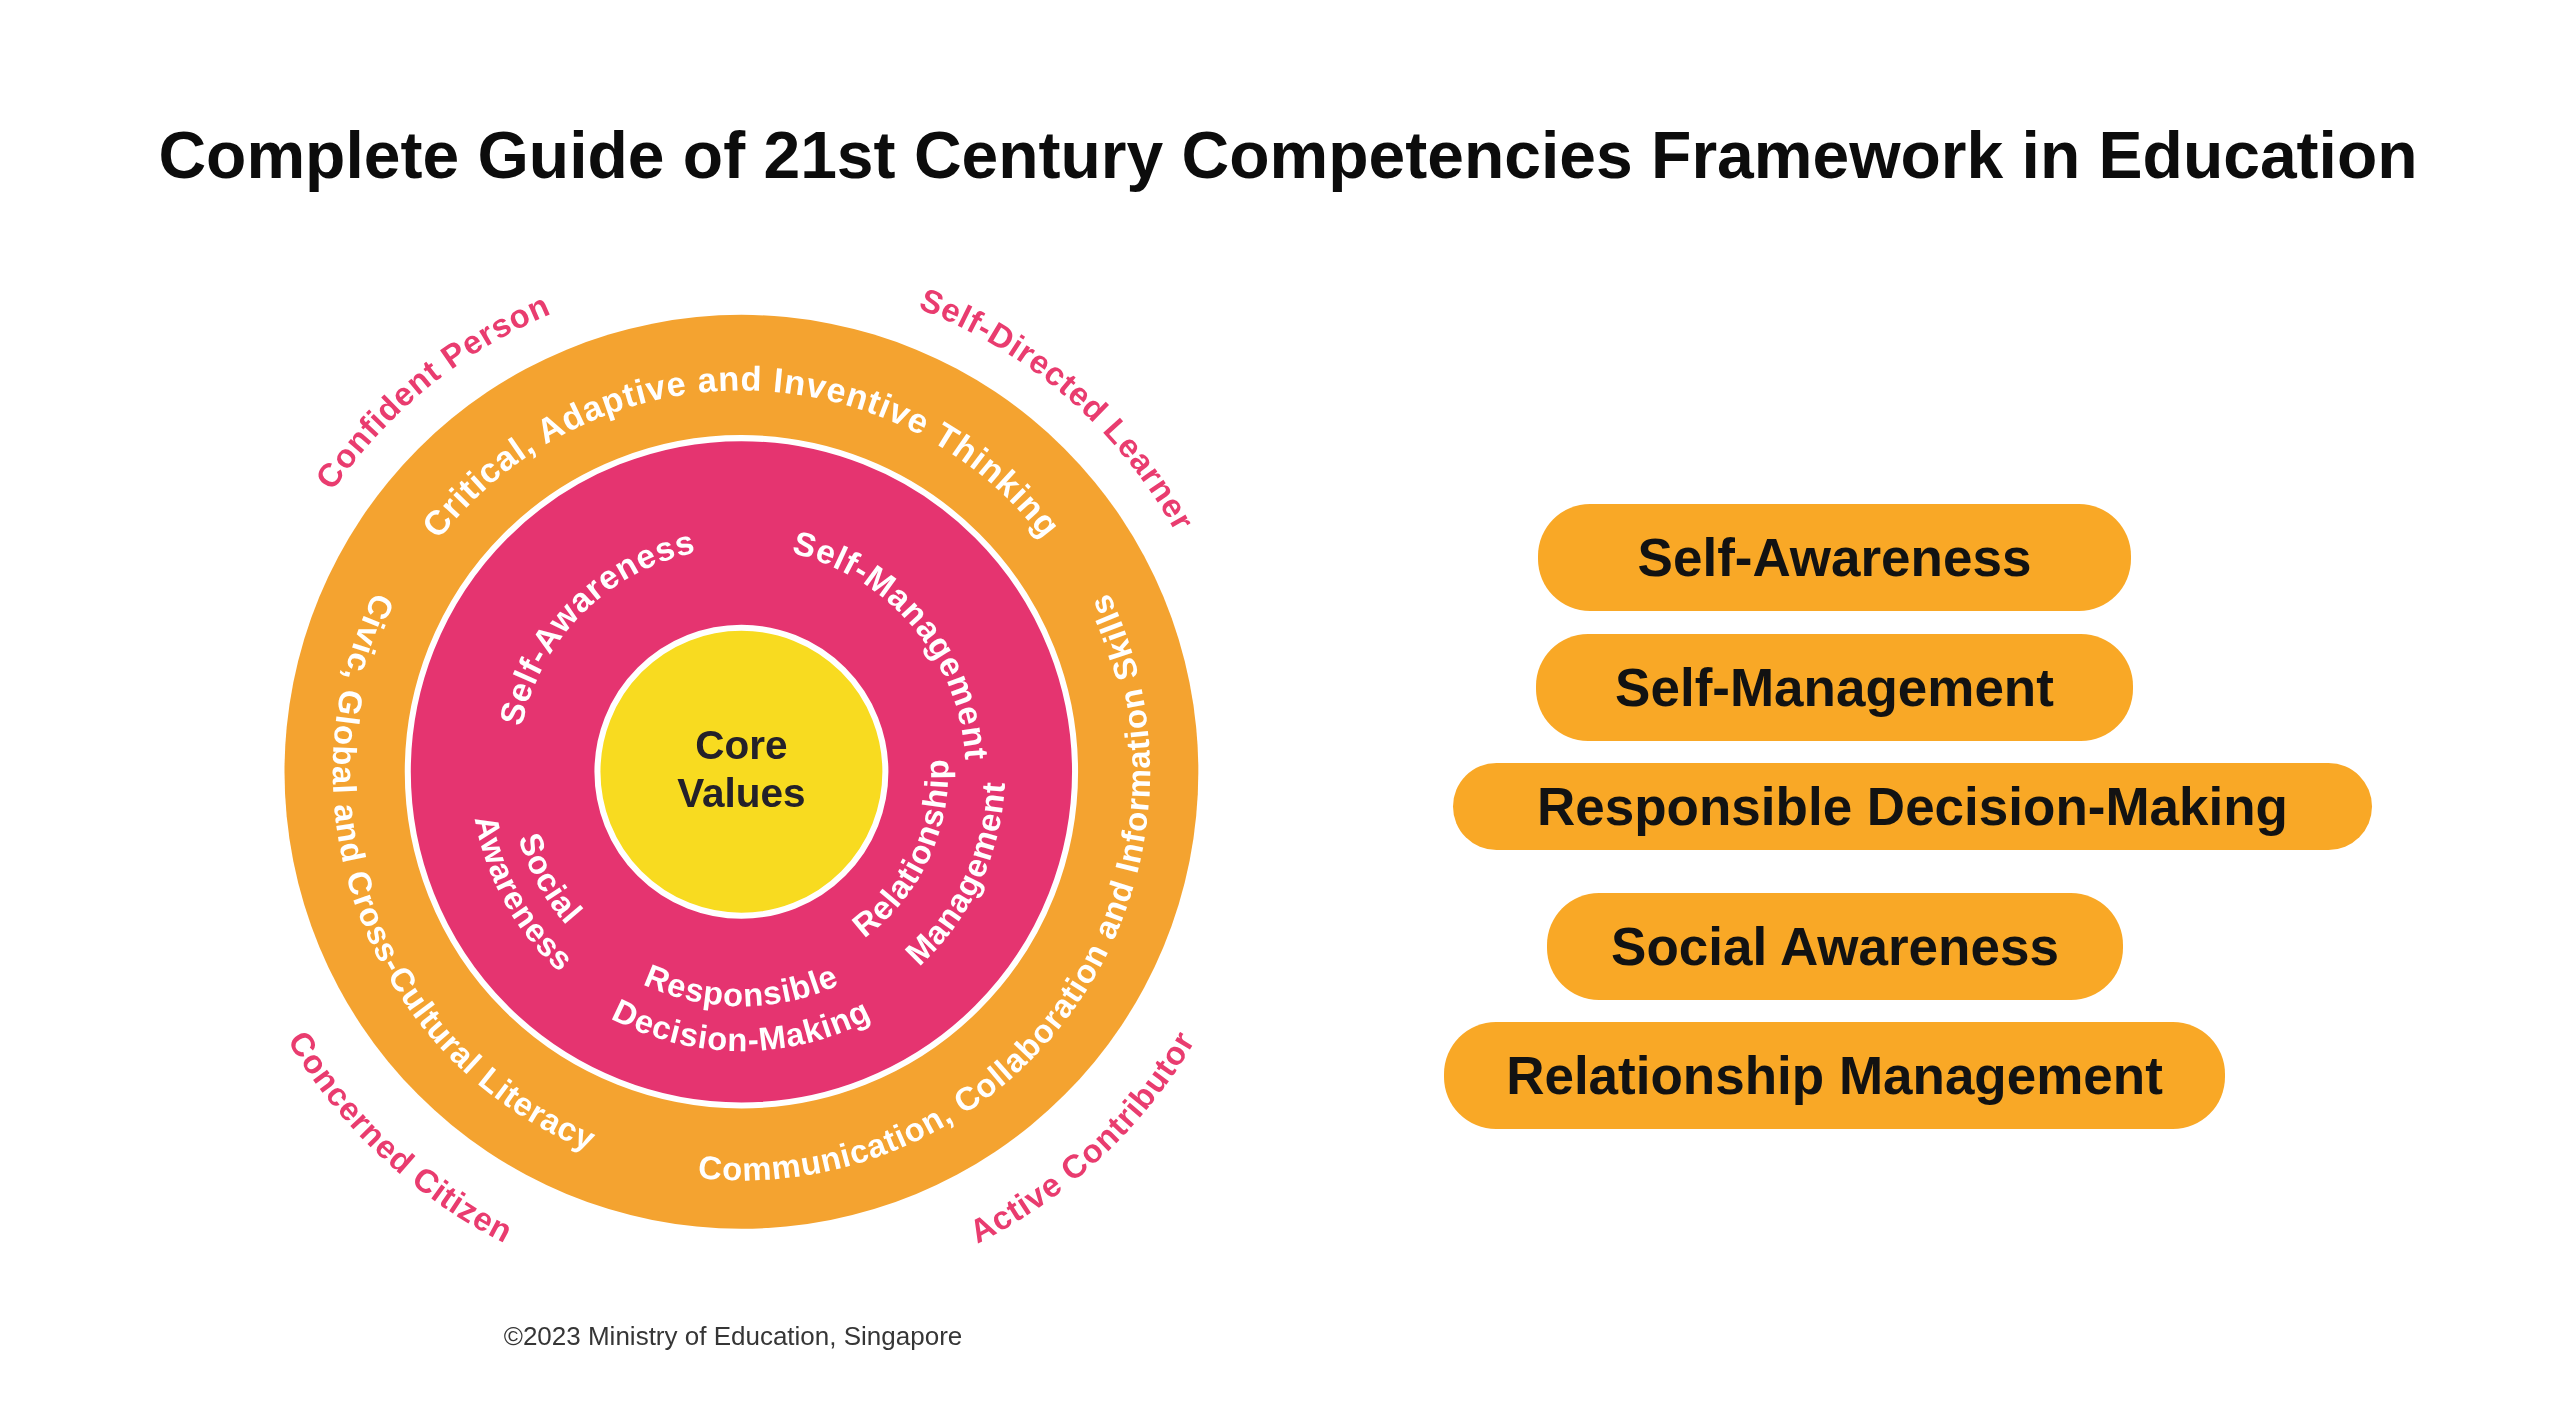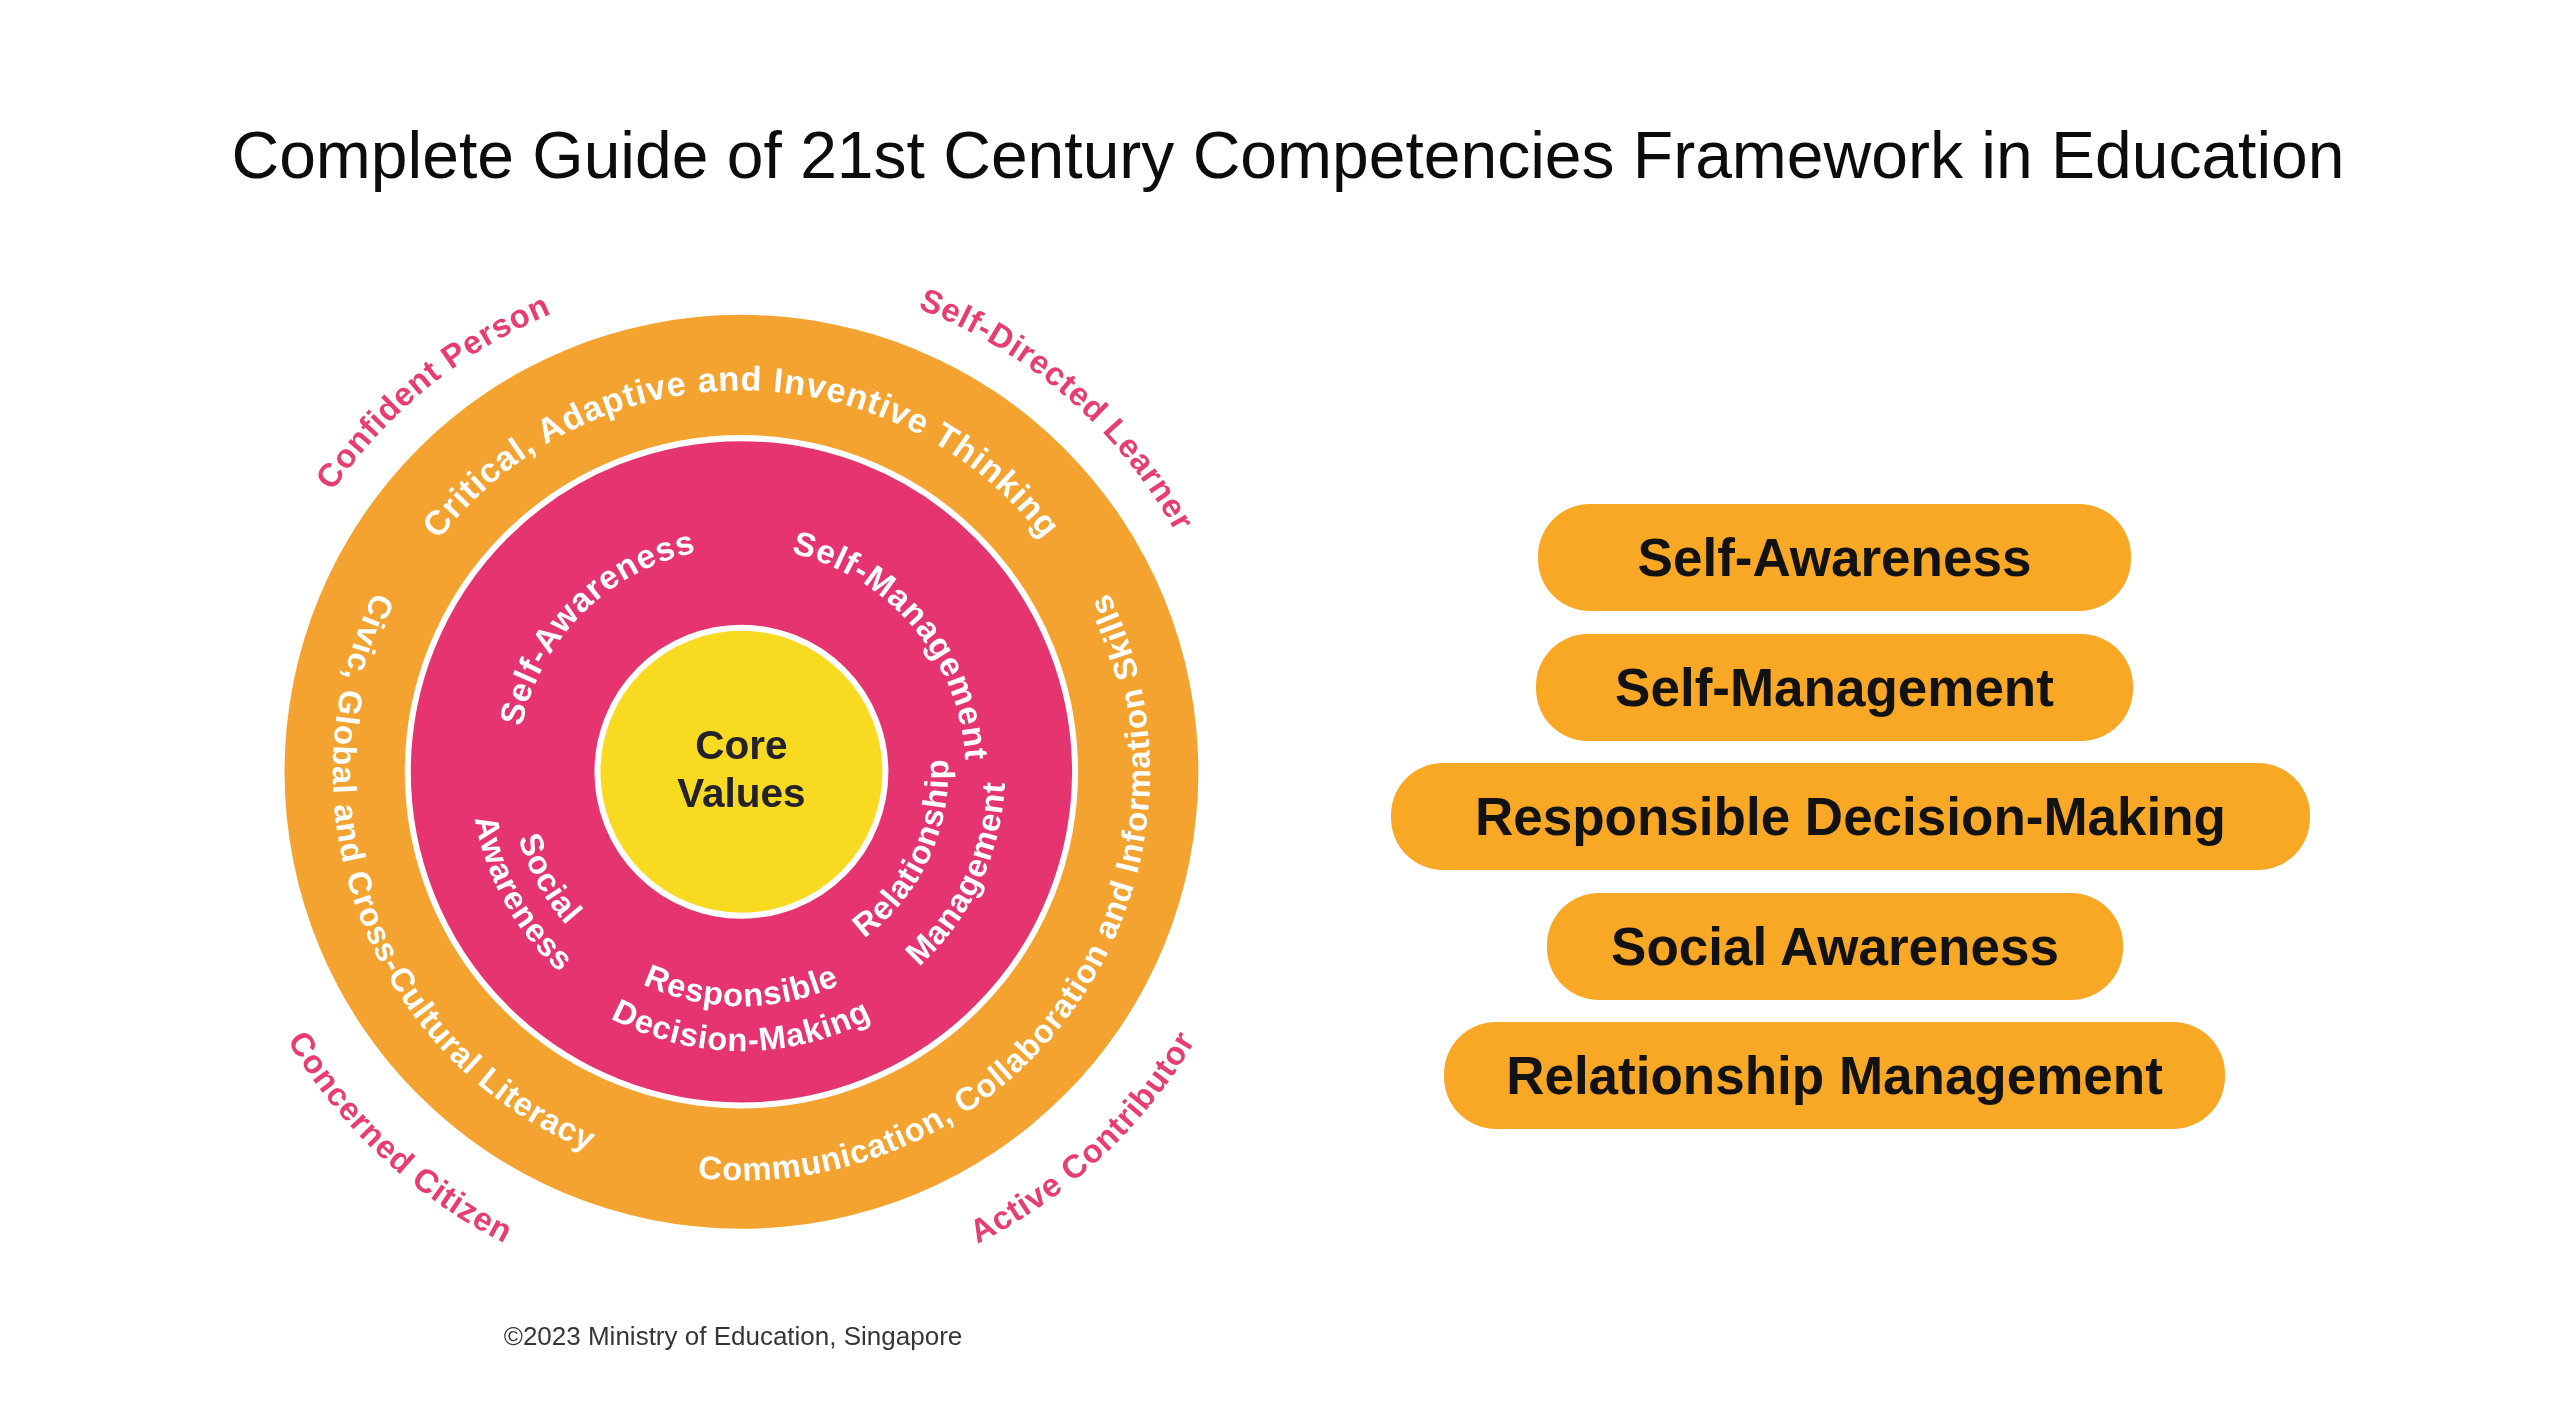--- a/index.html
+++ b/index.html
@@ -1,20 +1,20 @@
 <!DOCTYPE html>
 <html style="--orange: #F4A330; --pink: #E53470; --pink-text: #E93C6F; --yellow: #F8DB20; --teal: #1B6D96; --pill: #F9A826; --core-text: #242129; --footer-gray: #363636; --white-text: #FFFFFF;font-size:14px"><head>
 <meta charset="utf-8">
 <style>
   html,body{margin:0;padding:0;width:2576px;height:1422px;background:#fff;overflow:hidden;
     font-family:"Liberation Sans",sans-serif;}
   .stage{position:absolute;inset:0;width:2576px;height:1422px;}
 
   .page-title{position:absolute;left:0;top:117px;width:2576px;text-align:center;
-    font-size:66px;font-weight:400;letter-spacing:0;color:#0c0c0c;white-space:nowrap;}
+    font-size:66px;font-weight:700;letter-spacing:0;color:#0c0c0c;white-space:nowrap;}
 
   svg.wheel{position:absolute;left:0;top:0;width:2576px;height:1422px;}
   svg text{font-family:"Liberation Sans",sans-serif;}
   .ring-outer{fill:var(--orange);}
   .ring-middle{fill:var(--pink);stroke:#fff;stroke-width:7;}
   .ring-core{fill:var(--yellow);stroke:#fff;stroke-width:7;}
   .arc-label{fill:#fff;font-weight:700;letter-spacing:1px;}
   .arc-40{font-size:40px;}
   .arc-38{font-size:38px;}
   .arc-39{font-size:39px;}
@@ -22,21 +22,21 @@
   .core-label{fill:var(--core-text);font-weight:700;font-size:47px;text-anchor:middle;}
 
   .panel-heading{position:absolute;left:1147px;top:388px;width:1379px;text-align:center;
     font-size:61px;font-weight:800;color:var(--teal);white-space:nowrap;}
 
   .pill{position:absolute;display:flex;align-items:center;justify-content:center;
     background:var(--pill);border-radius:52px;color:#121212;font-size:53px;font-weight:700;
     white-space:nowrap;}
   .pill-1{left:1538px;top:504px;width:593px;height:107px;}
   .pill-2{left:1536px;top:634px;width:597px;height:107px;}
-  .pill-3{left:1391px;top:763px;width:919px;height:107px;}
+  .pill-3{left:1453px;top:763px;width:919px;height:87px;}
   .pill-4{left:1547px;top:893px;width:576px;height:107px;justify-content:center;}
   .pill-5{left:1444px;top:1022px;width:781px;height:107px;}
 
   .copyright{position:absolute;left:388px;top:1321px;width:690px;text-align:center;
     font-size:26px;font-weight:400;color:var(--footer-gray);white-space:nowrap;}
 </style>
 </head>
 <body>
 
 <div class="stage">

